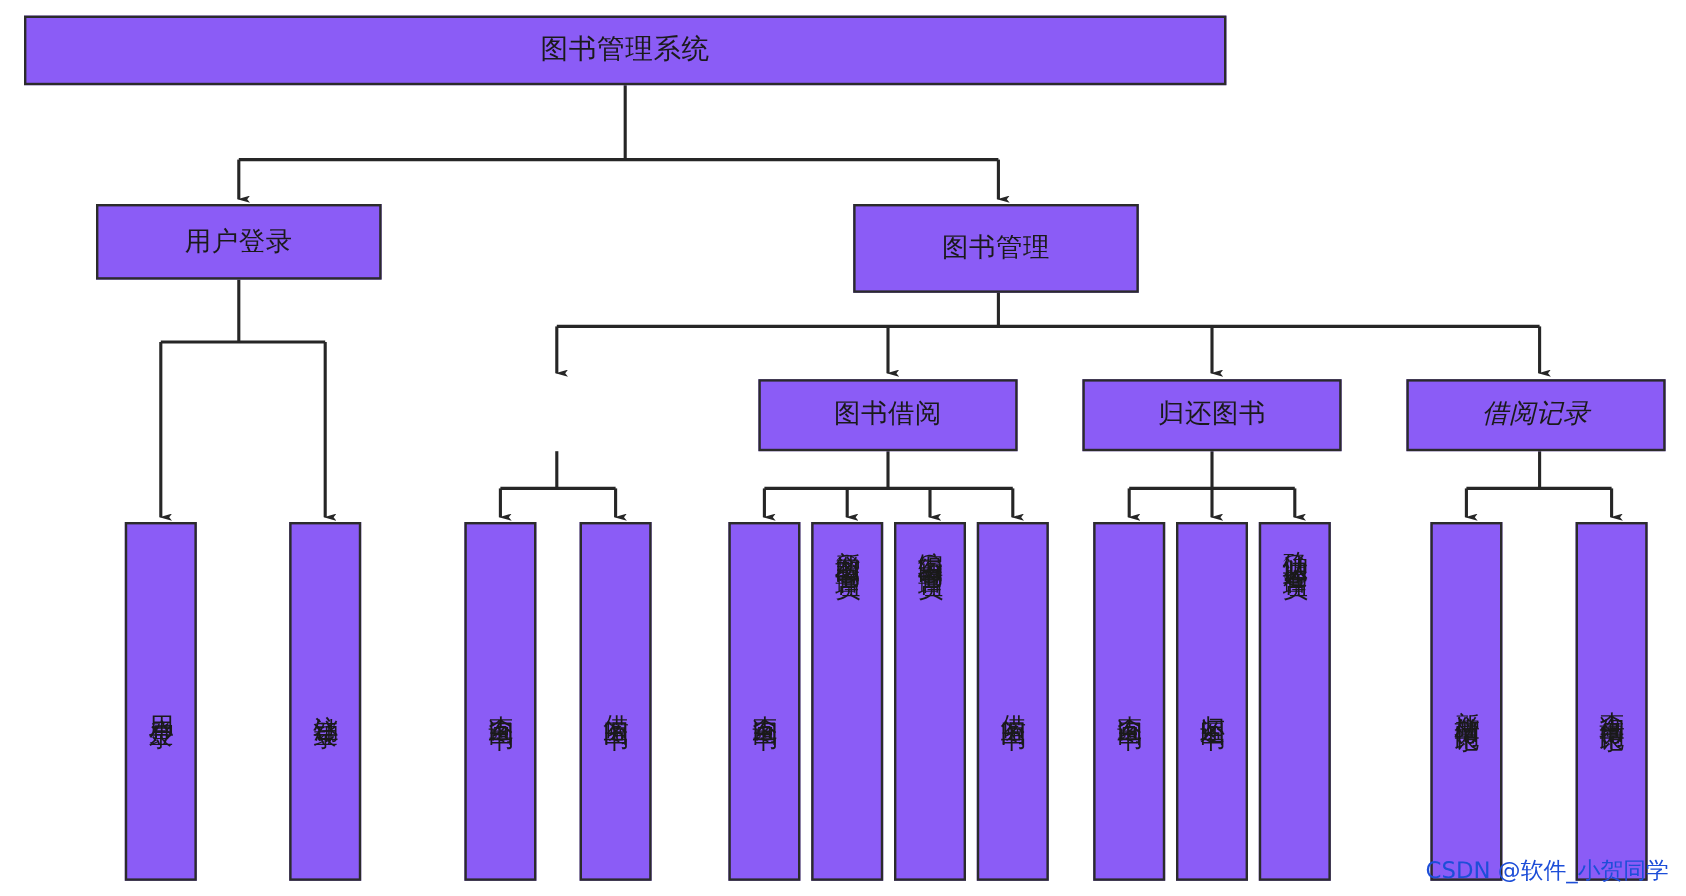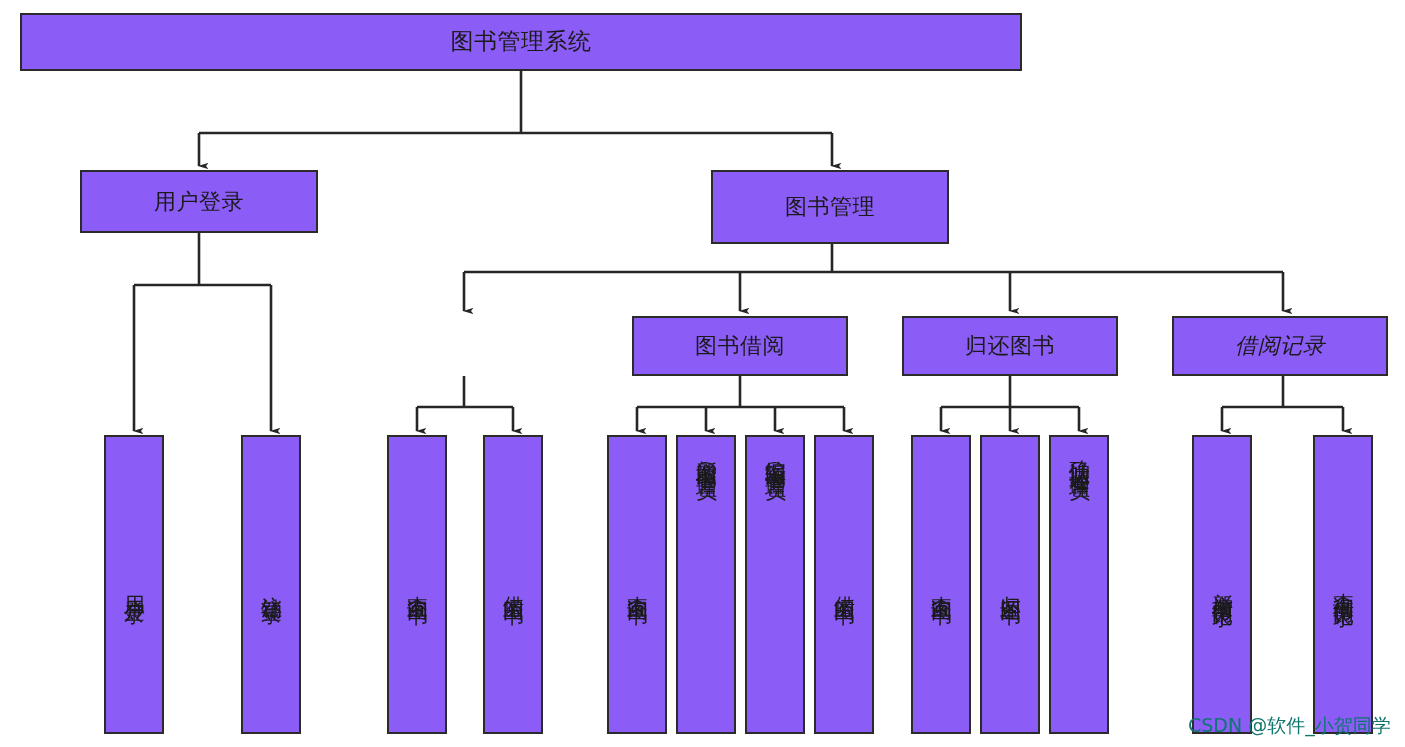--- a/index.html
+++ b/index.html
@@ -66,21 +66,21 @@
   }
   .node.vert.centered {
     align-items: center;
     padding-top: 0;
   }
   #watermark {
     position: absolute;
     left: 1188px;
     top: 713px;
     font-size: 19px;
-    color: #0f766e;
+    color: #1d4ed8;
     white-space: nowrap;
     z-index: 3;
     font-family: "DejaVu Sans", "Liberation Sans", sans-serif;
   }
 </style>
 </head>
 <body>
 
 <div id="diagram-root">
 

